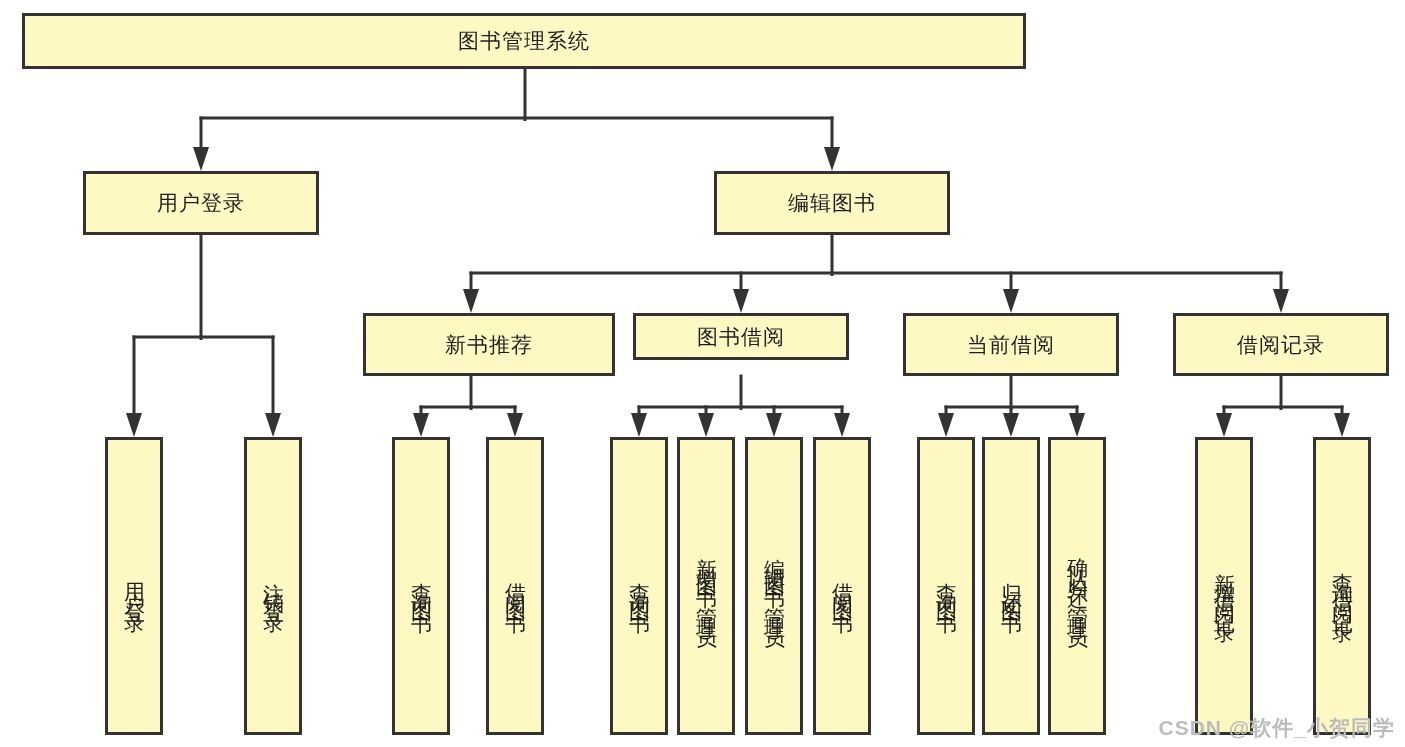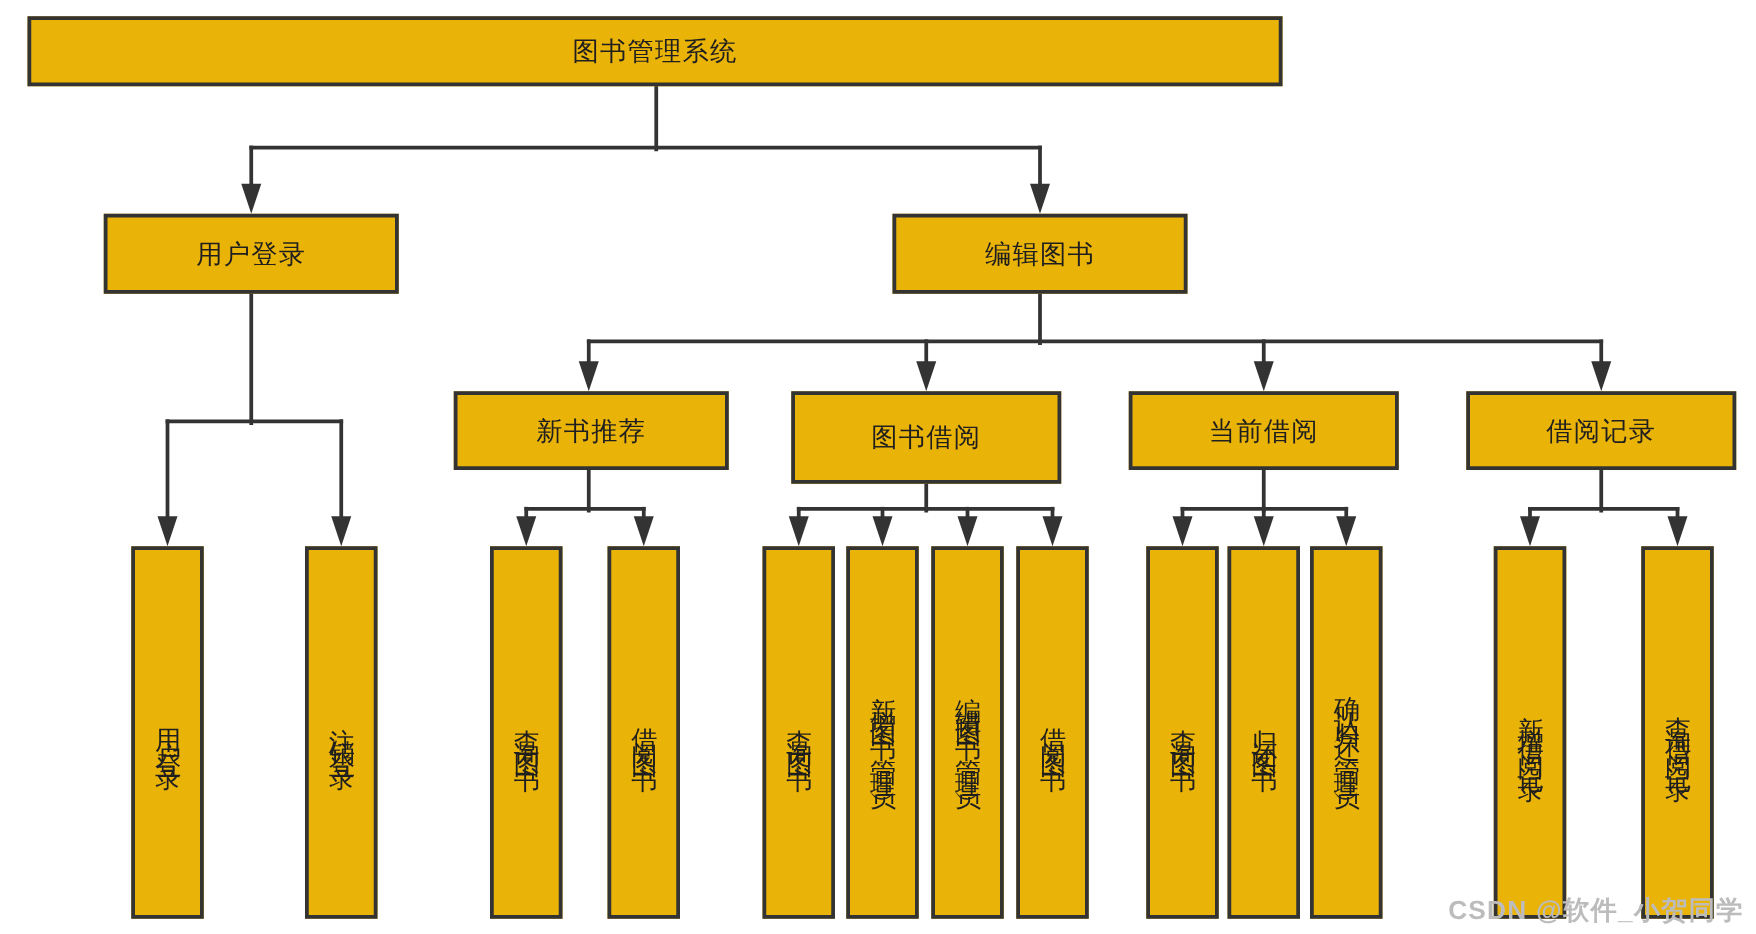--- a/index.html
+++ b/index.html
@@ -19,21 +19,21 @@
     position: absolute;
     left: 0;
     top: 0;
     width: 1405px;
     height: 747px;
     pointer-events: none;
   }
   .node {
     position: absolute;
     box-sizing: border-box;
-    background: #eab308;
+    background: #fef9c3;
     border: 3px solid #333333;
     display: flex;
     align-items: center;
     justify-content: center;
     color: #1f1f1f;
     font-family: Liberation Serif, serif;
   }
   .hbox {
     font-size: 21px;
     letter-spacing: 1px;
@@ -125,22 +125,22 @@
     <polygon points="1216,413 1232,413 1224,437"></polygon>
     <line x1="1342" y1="407" x2="1342" y2="418"></line>
     <polygon points="1334,413 1350,413 1342,437"></polygon>
   </svg>
 
   <div class="node hbox" style="left:22px; top:13px; width:1004px; height:56px;">图书管理系统</div>
 
   <div class="node hbox" style="left:83px; top:171px; width:236px; height:64px;">用户登录</div>
   <div class="node hbox" style="left:714px; top:171px; width:236px; height:64px;">编辑图书</div>
 
-  <div class="node hbox" style="left:363px; top:313px; width:220px; height:63px;">新书推荐</div>
-  <div class="node hbox" style="left:633px; top:313px; width:216px; height:74px;">图书借阅</div>
+  <div class="node hbox" style="left:363px; top:313px; width:252px; height:63px;">新书推荐</div>
+  <div class="node hbox" style="left:633px; top:313px; width:216px; height:47px;">图书借阅</div>
   <div class="node hbox" style="left:903px; top:313px; width:216px; height:63px;">当前借阅</div>
   <div class="node hbox" style="left:1173px; top:313px; width:216px; height:63px;">借阅记录</div>
 
   <div class="node vbox" style="left:105px; top:437px; width:58px; height:298px;">用户登录</div>
   <div class="node vbox" style="left:244px; top:437px; width:58px; height:298px;">注销登录</div>
 
   <div class="node vbox" style="left:392px; top:437px; width:58px; height:298px;">查询图书</div>
   <div class="node vbox" style="left:486px; top:437px; width:58px; height:298px;">借阅图书</div>
 
   <div class="node vbox" style="left:610px; top:437px; width:58px; height:298px;">查询图书</div>

